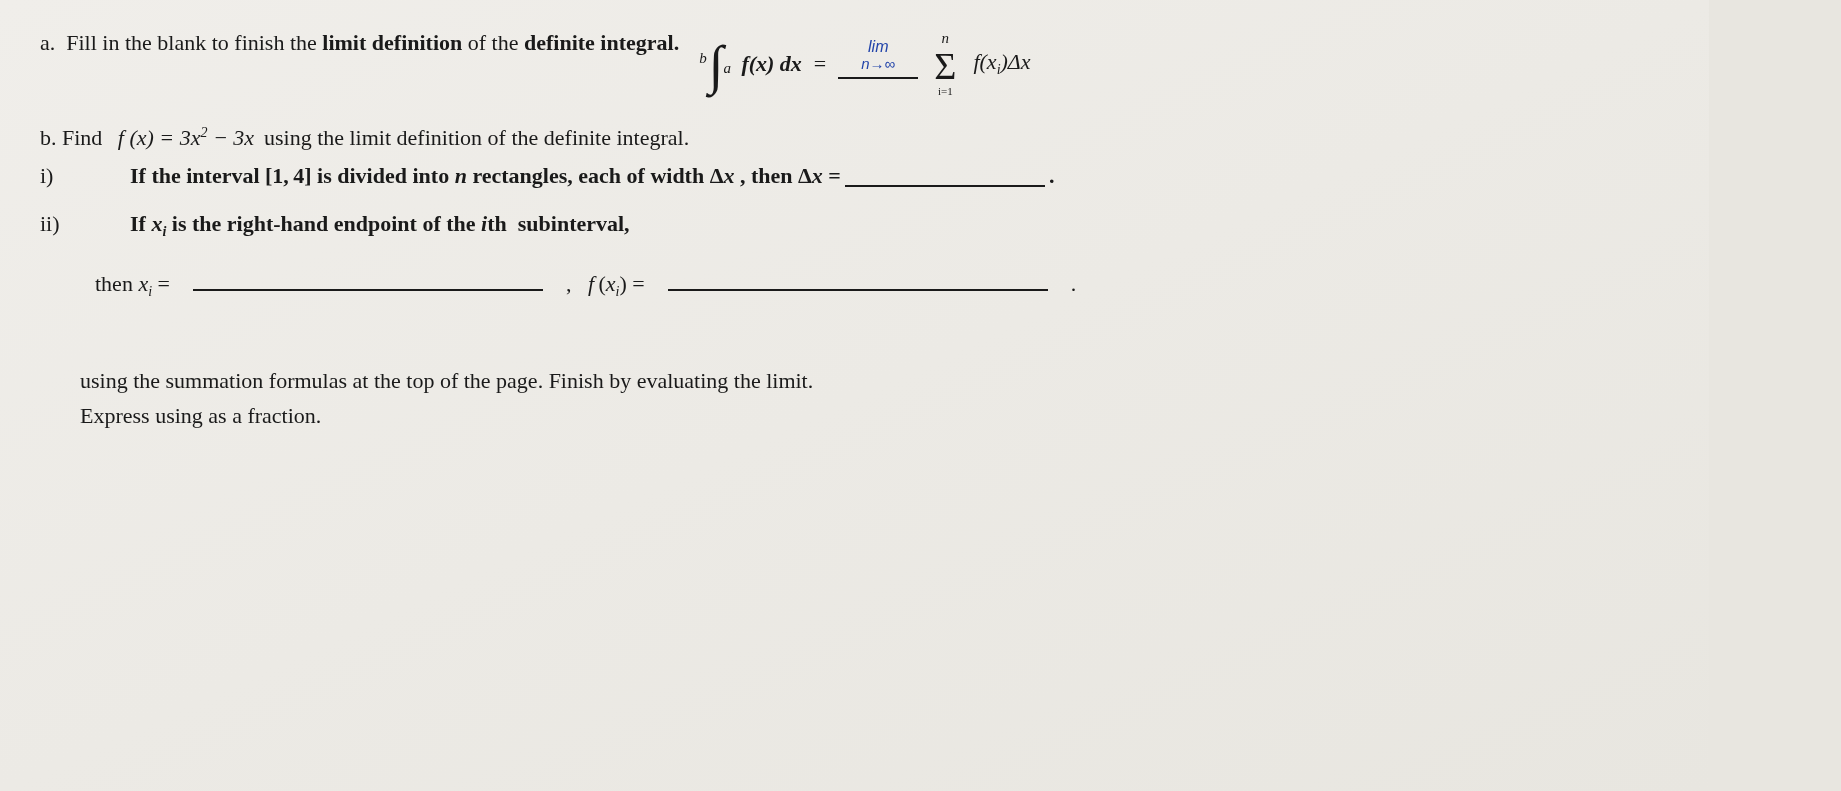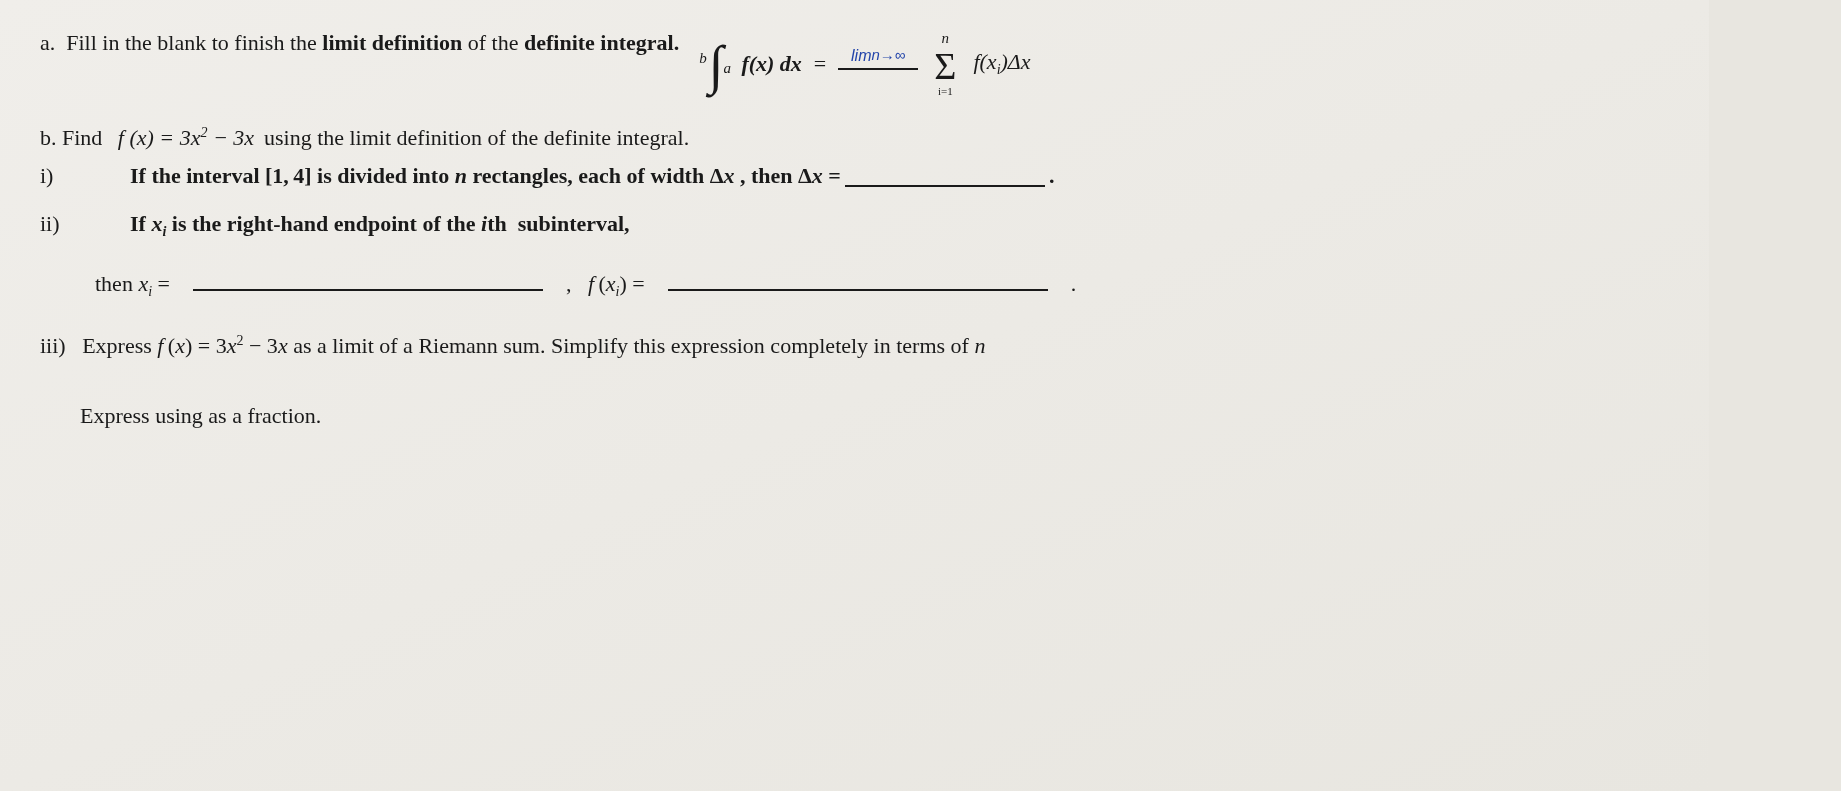--- a/index.html
+++ b/index.html
@@ -184,21 +184,21 @@
       font-size: 22px;
       margin: 0 4px;
     }
 
     .handwritten-limit {
       font-family: 'Comic Sans MS', cursive, sans-serif;
       color: #2244aa;
       font-size: 17px;
       font-style: italic;
       display: inline-flex;
-      flex-direction: row;
+      flex-direction: column;
       align-items: center;
       line-height: 1.1;
       position: relative;
       top: -2px;
     }
 
     .hw-top {
       font-size: 16px;
     }
     .hw-arrow {
@@ -281,19 +281,19 @@
 
   <div class="then-row" style="margin-left: 55px;">
     <span>then <em>x<sub>i</sub></em> =</span>
     <span class="fill-blank-long"></span>
     <span>,&nbsp;&nbsp;&nbsp;<em>f</em> (<em>x<sub>i</sub></em>) =</span>
     <span class="fill-blank-medium"></span>
     <span>.</span>
   </div>
 
   <div class="iii-section" style="margin-top:28px; margin-left:0;">
-    <span>iii)&nbsp;&nbsp; Express <em>f</em> (<em>x</em>) = 3<em>x</em><sup>2</sup> − 3<em>x</em> as a limit of a Riemann sum. Simplify this expression completely in terms of <em>n</em></span>
     <br>
+    <span style="margin-left: 40px;">using the summation formulas at the top of the page. Finish by evaluating the limit.</span>
     <br>
     <span style="margin-left: 40px;">Express using as a fraction.</span>
   </div>
 
 </div>
 
 </body></html>

